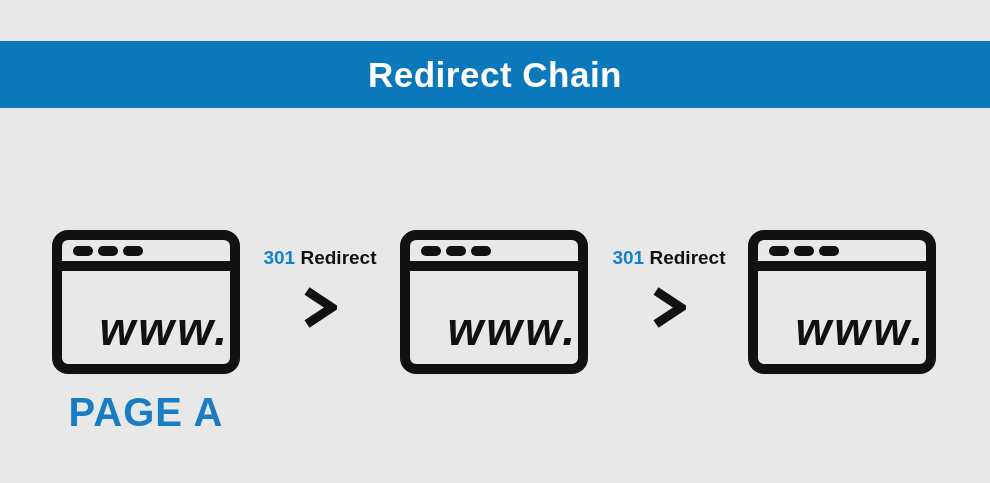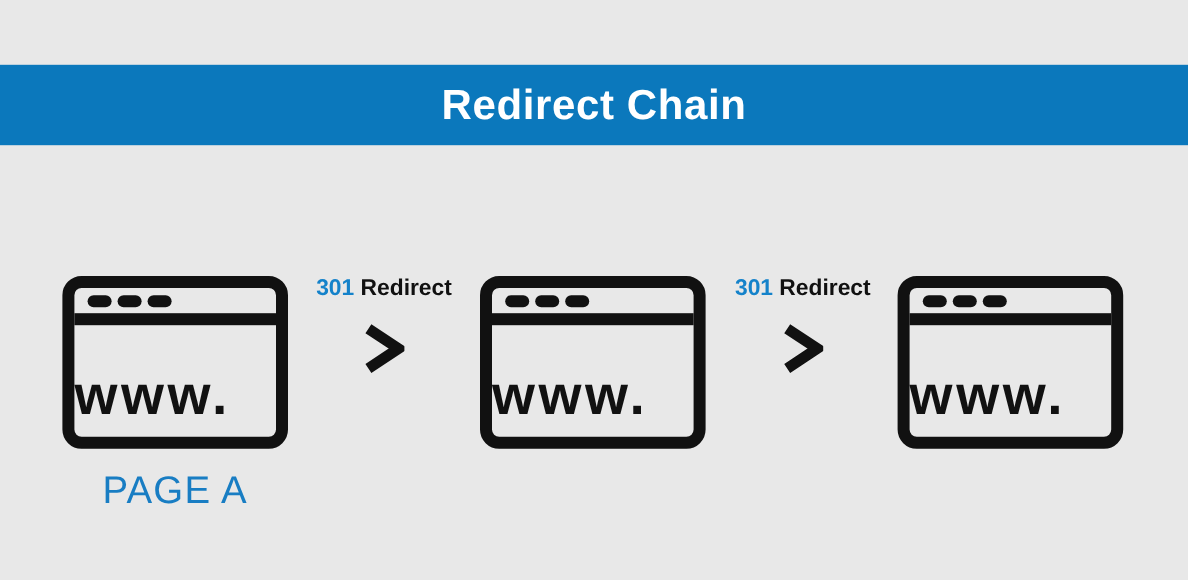--- a/index.html
+++ b/index.html
@@ -26,21 +26,20 @@
   .banner {
     position: absolute;
     top: 41px;
     left: 0;
     width: 100%;
     height: 67px;
     background: var(--banner-blue);
     display: flex;
     align-items: center;
     justify-content: center;
-    margin-top: 13px;
   }
   .banner-title {
     color: var(--title-text);
     font-size: 35px;
     font-weight: bold;
     letter-spacing: 0.5px;
   }
 
   
   .page-group {
@@ -72,50 +71,52 @@
     width: 20px;
     height: 10px;
     border-radius: 5px;
     background: var(--ink);
     flex: 0 0 auto;
   }
   .browser-body {
     height: 116px;
     display: flex;
     align-items: center;
-    justify-content: flex-start;
+    justify-content: flex-end;
+    font-style: italic;
   }
   .www-text {
     font-size: 46px;
     font-weight: bold;
     letter-spacing: 3px;
     color: var(--ink);
     line-height: 1;
   }
   .page-label {
     margin-top: 18px;
-    font-size: 32px;
-    font-weight: normal;
+    font-size: 40px;
+    font-weight: bold;
     letter-spacing: 1px;
     color: var(--accent-blue);
     line-height: 1;
     white-space: nowrap;
   }
 
   
   .connector {
     position: absolute;
     top: 230px;
     width: 160px;
     text-align: center;
   }
   .connector.pos-1 { left: 240px; }
   .connector.pos-2 { left: 589px; }
 
   .redirect-text {
+    margin-top: 17px;
     font-size: 19px;
     font-weight: bold;
     color: var(--ink);
     line-height: 1.2;
     white-space: nowrap;
   }
   .redirect-text .code { color: var(--code-blue); }
 
   .chevron-wrap { margin-top: 16px; }
   .chevron-wrap svg { display: inline-block; vertical-align: top; }

